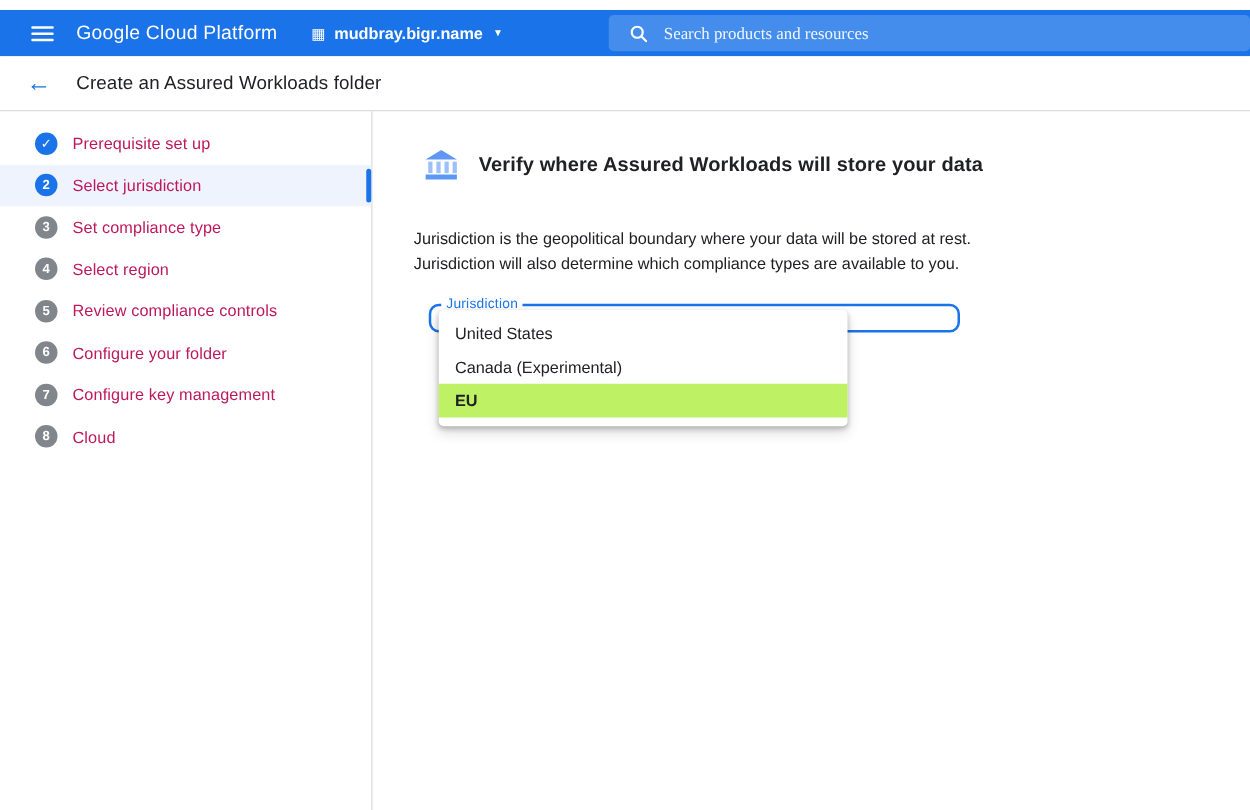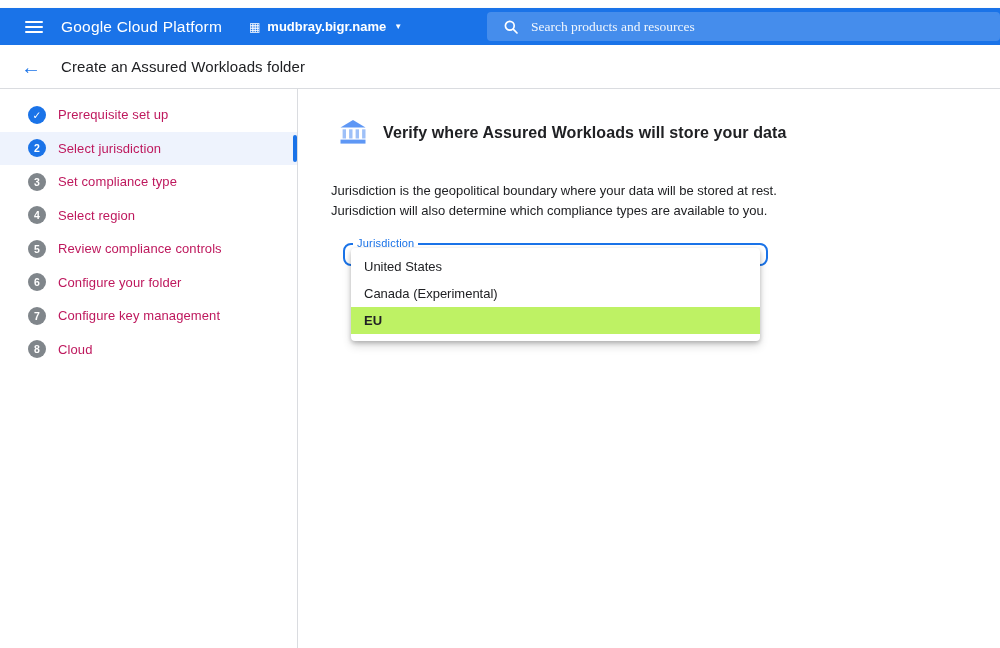--- a/index.html
+++ b/index.html
@@ -51,21 +51,21 @@
   .heading { margin-left:17px; margin-top:-2px; font-size:16px; font-weight:bold; color:#202124;
              line-height:23px; max-width:410px; letter-spacing:.1px; }
   .desc { position:absolute; left:32px; top:92px; font-size:13px; color:#202124;
           line-height:19.5px; max-width:462px; }
 
   
   .select-field { position:absolute; left:44px; top:154px; width:425px; height:23px;
                   border:2px solid #1a73e8; border-radius:8px; background:#fff; cursor:pointer; }
   .select-label { position:absolute; top:-8px; left:8px; background:#fff; color:#1a73e8;
                   font-size:11px; font-weight:normal; padding:0 4px; letter-spacing:.2px; }
-  .menu { position:absolute; left:52px; top:159px; width:409px; background:#fff; z-index:5;
+  .menu { position:absolute; left:52px; top:159px; width:327px; background:#fff; z-index:5;
           border-radius:4px; padding:5px 0 7px 0;
           box-shadow:0 2px 4px rgba(0,0,0,.22), 0 5px 10px rgba(0,0,0,.14); }
   .option { height:27px; display:flex; align-items:center; padding-left:13px;
             font-size:13px; color:#202124; cursor:pointer; }
   .option.highlighted { background:#bef264; font-weight:bold; }
 </style>
 </head>
 <body>
 
 <div class="screen">

